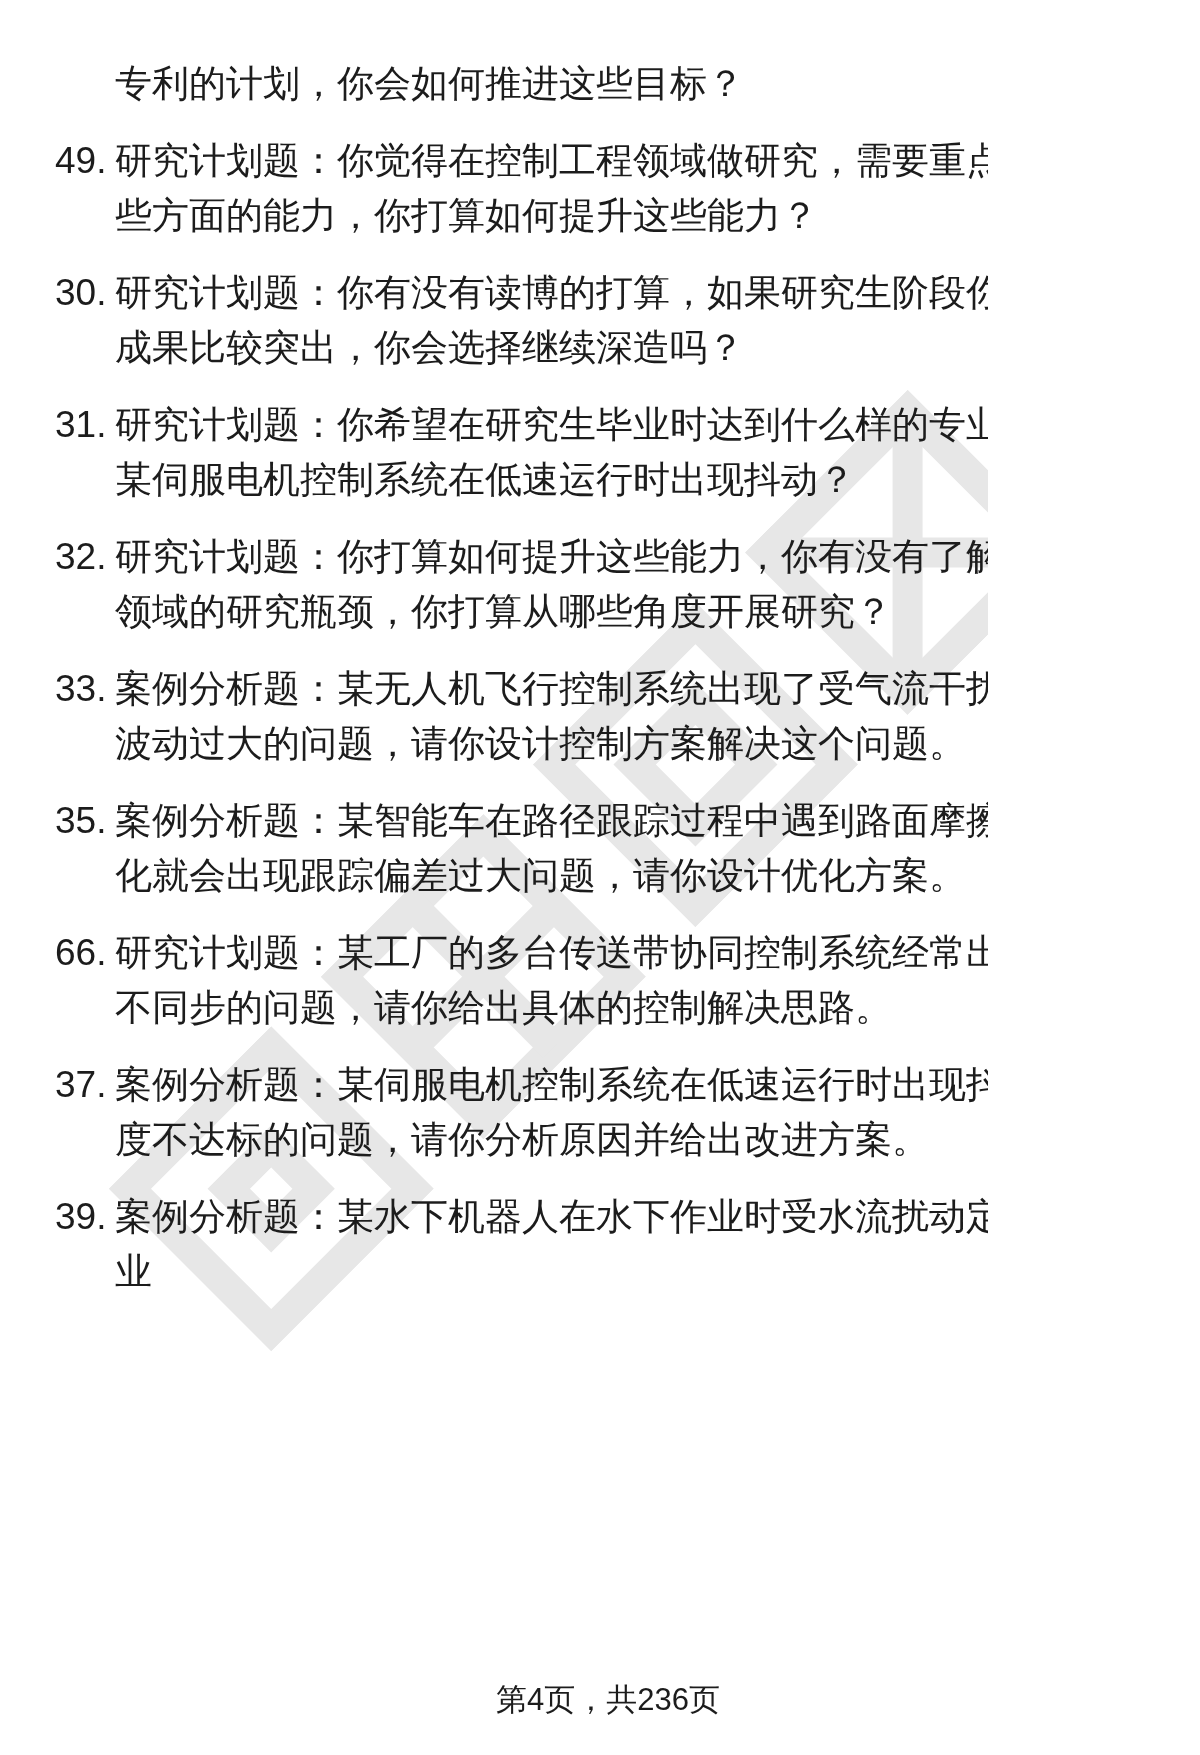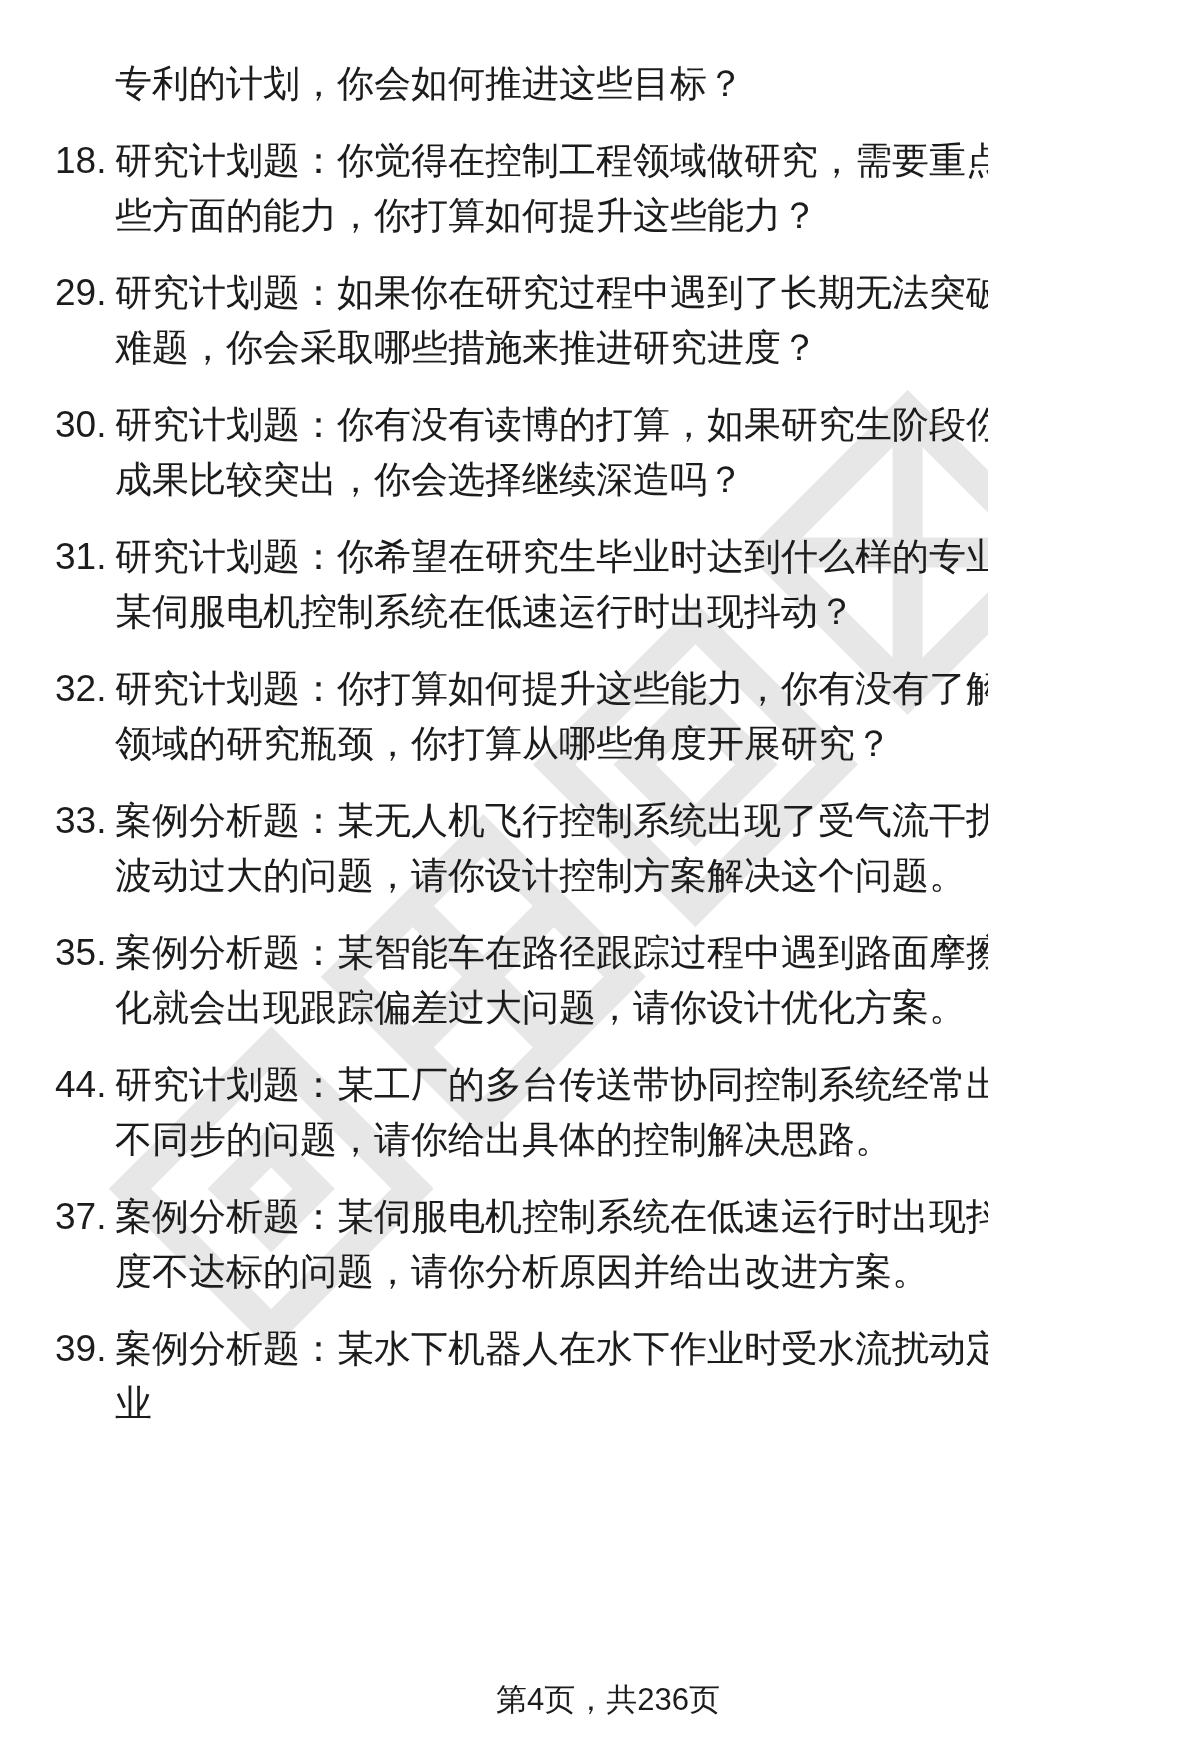--- a/index.html
+++ b/index.html
@@ -87,28 +87,24 @@
       <rect x="915" y="15" width="200" height="200"></rect>
       <line x1="915" y1="15" x2="1115" y2="215"></line>
       <line x1="1115" y1="15" x2="915" y2="215"></line>
     </g>
   </svg>
 
   <div class="content">
     <div class="cont-line">专利的计划，你会如何推进这些目标？</div>
     <div id="items">
   <div class="item">
-    <div class="num">18.</div>
+    <div class="num">49.</div>
     <div class="text">研究计划题：你觉得在控制工程领域做研究，需要重点提升哪些方面的能力，你打算如何提升这些能力？</div>
   </div>
 
-  <div class="item">
-    <div class="num">29.</div>
-    <div class="text">研究计划题：如果你在研究过程中遇到了长期无法突破的技术难题，你会采取哪些措施来推进研究进度？</div>
-  </div>
 
   <div class="item">
     <div class="num">30.</div>
     <div class="text">研究计划题：你有没有读博的打算，如果研究生阶段你的研究成果比较突出，你会选择继续深造吗？</div>
   </div>
 
   <div class="item">
     <div class="num">31.</div>
     <div class="text">研究计划题：你希望在研究生毕业时达到什么样的专业水平，某伺服电机控制系统在低速运行时出现抖动？</div>
   </div>
@@ -123,21 +119,21 @@
     <div class="text">案例分析题：某无人机飞行控制系统出现了受气流干扰时姿态波动过大的问题，请你设计控制方案解决这个问题。</div>
   </div>
 
 
   <div class="item">
     <div class="num">35.</div>
     <div class="text">案例分析题：某智能车在路径跟踪过程中遇到路面摩擦系数变化就会出现跟踪偏差过大问题，请你设计优化方案。</div>
   </div>
 
   <div class="item">
-    <div class="num">44.</div>
+    <div class="num">66.</div>
     <div class="text">研究计划题：某工厂的多台传送带协同控制系统经常出现速度不同步的问题，请你给出具体的控制解决思路。</div>
   </div>
 
   <div class="item">
     <div class="num">37.</div>
     <div class="text">案例分析题：某伺服电机控制系统在低速运行时出现抖动、精度不达标的问题，请你分析原因并给出改进方案。</div>
   </div>
 
 
   <div class="item">

